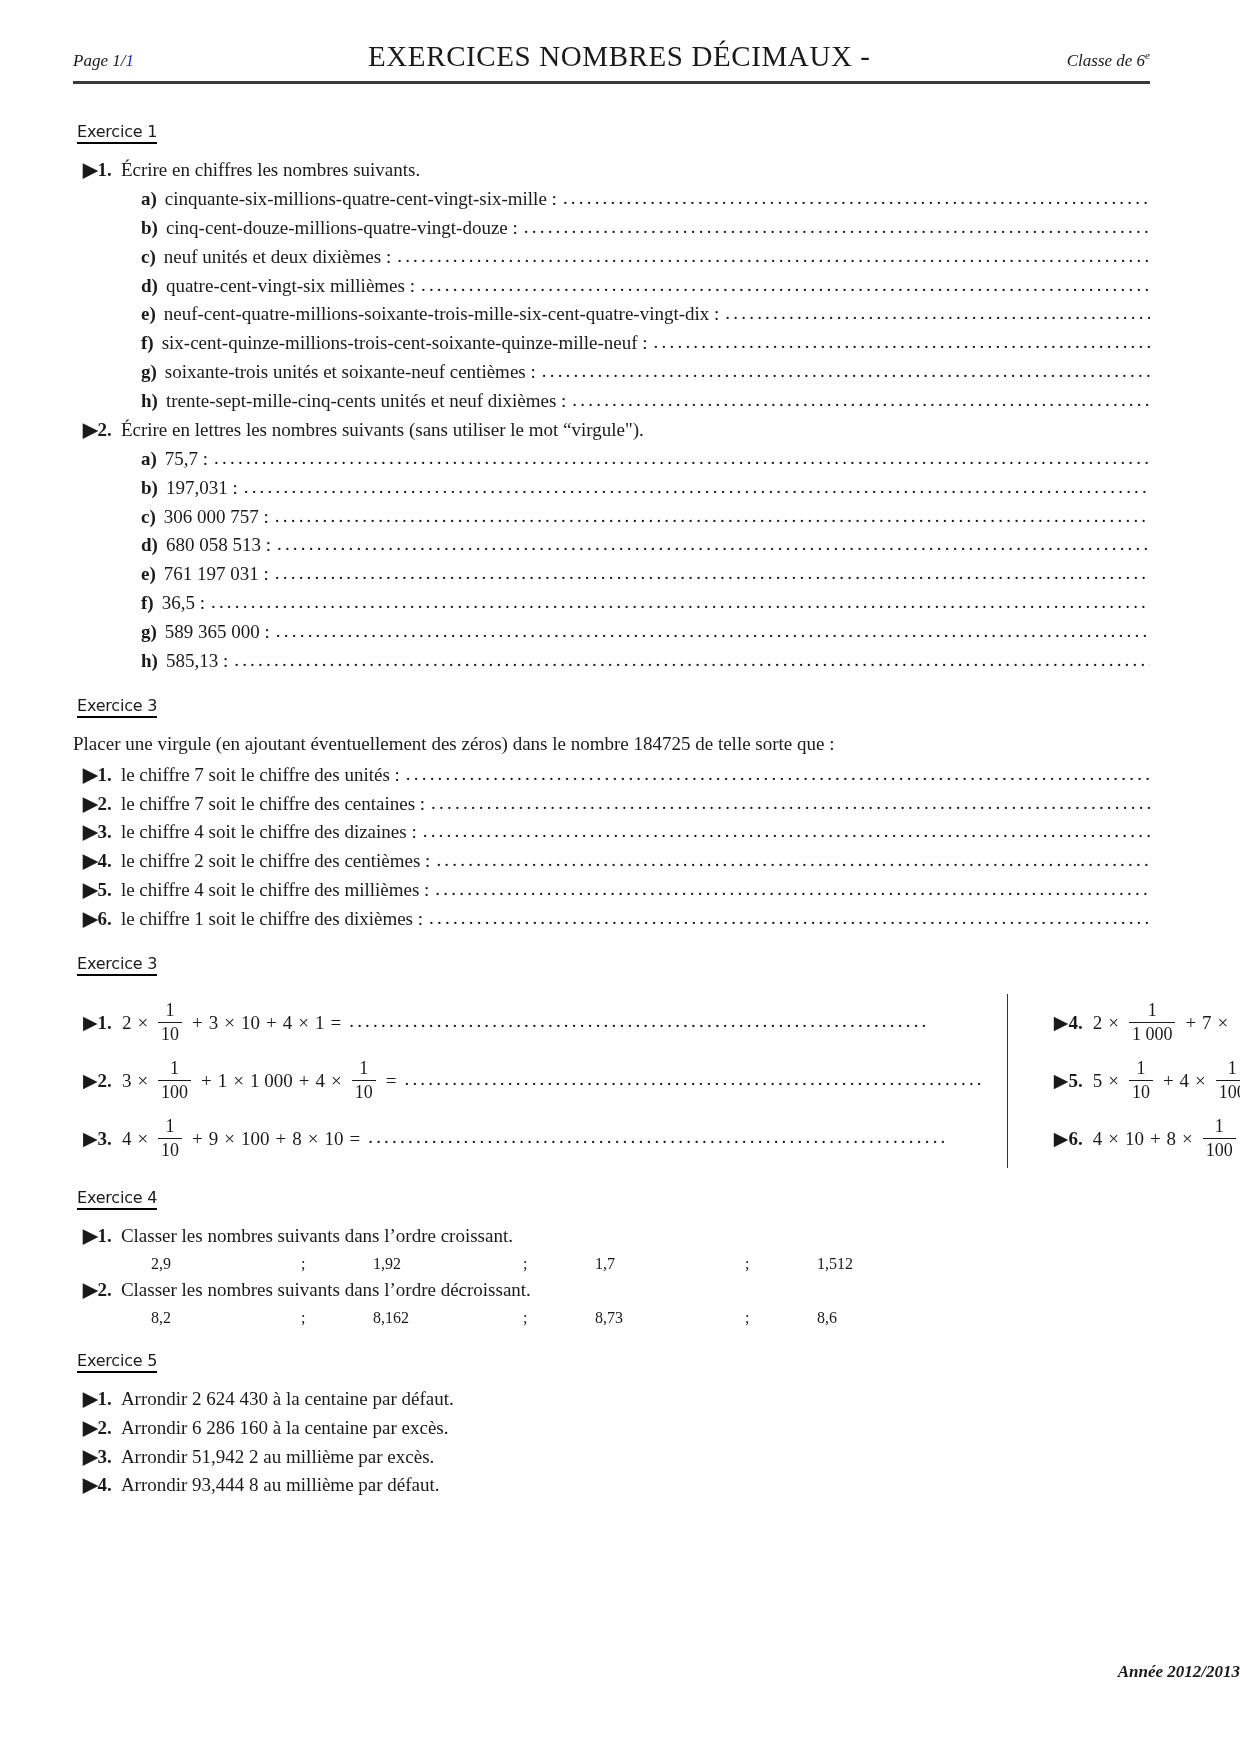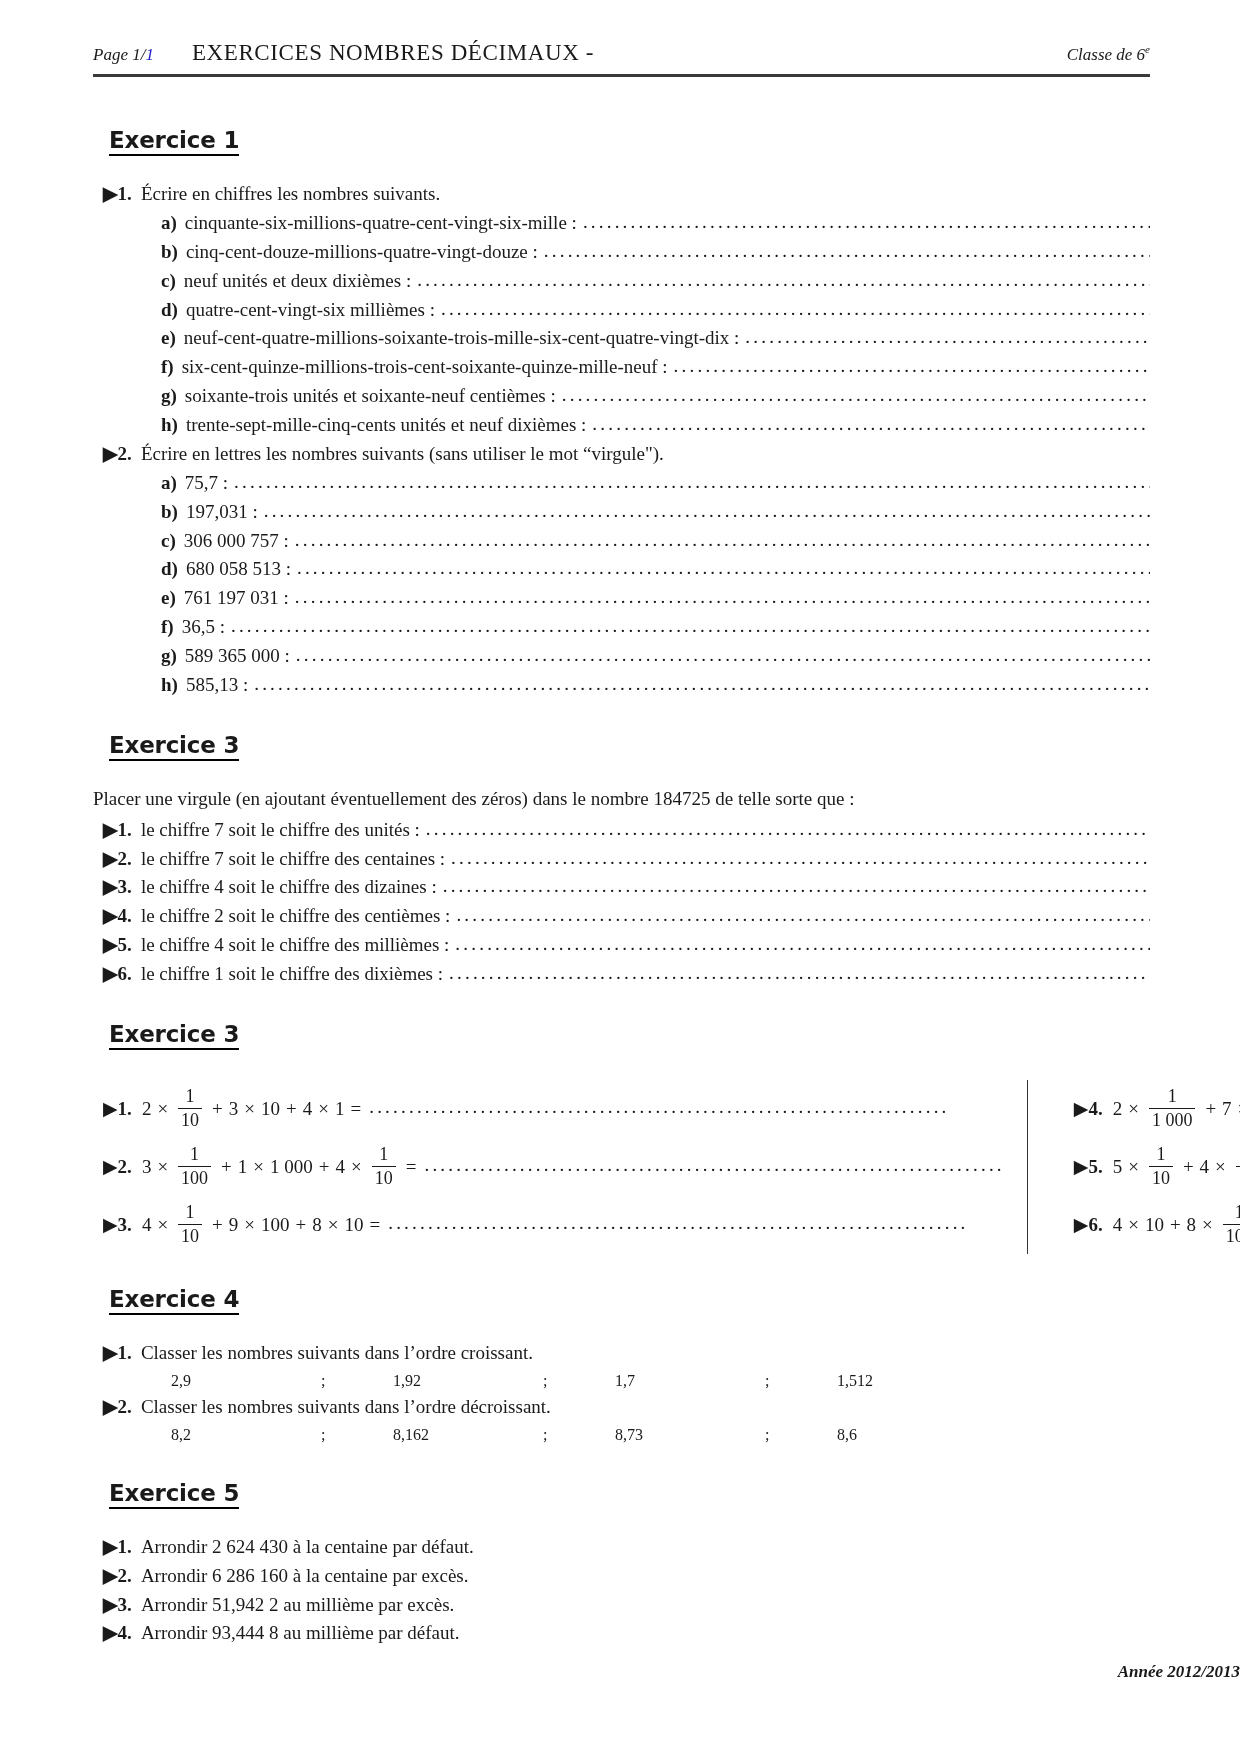--- a/index.html
+++ b/index.html
@@ -12,67 +12,67 @@
     height: 1754px;
     font-family: "Liberation Serif", "DejaVu Serif", serif;
     color: #1a1a1a;
     position: relative;
     overflow: hidden;
   }
   .page {
     width: 1240px;
     height: 1754px;
     box-sizing: border-box;
-    padding: 40px 90px 0 93px;
+    padding: 40px 90px 0 73px;
     position: relative;
   }
 
   
   .header {
     display: flex;
     align-items: baseline;
     font-style: italic;
     font-size: 17px;
     position: relative;
     padding-bottom: 6px;
   }
   .header .pagenum { white-space: nowrap; }
   .header .pagenum .blue { color: #2222cc; font-style: italic; }
   .header .title {
     flex: 1;
-    text-align: left;
+    text-align: center;
     padding-left: 38px;
     font-style: normal;
-    font-size: 23px;
+    font-size: 29px;
     letter-spacing: 0.6px;
     font-variant: small-caps;
     text-transform: uppercase;
   }
   .header .classe {
     white-space: nowrap;
     font-size: 17px;
     font-style: italic;
   }
   .header .classe sup { font-size: 11px; }
   .hrule {
     border-top: 3px solid #3a3a3a;
     margin-top: 2px;
     margin-bottom: 34px;
   }
 
   
   .ex-title {
     font-family: "DejaVu Sans", "Liberation Sans", sans-serif;
-    font-weight: bold;
-    font-size: 23px;
+    font-weight: normal;
+    font-size: 16px;
     letter-spacing: -0.2px;
     display: inline-block;
     border-bottom: 2.5px solid #000;
     padding-bottom: 1px;
-    margin: 16px;
+    margin: 4px;
   }
   .ex-block { margin-bottom: 4px; }
   .ex-title-wrap { margin: 16px 0 8px 0; }
   .ex-title-wrap.first { margin-top: 0; }
 
   
   .lvl1 {
     margin: 0;
     padding: 0;
     list-style: none;

